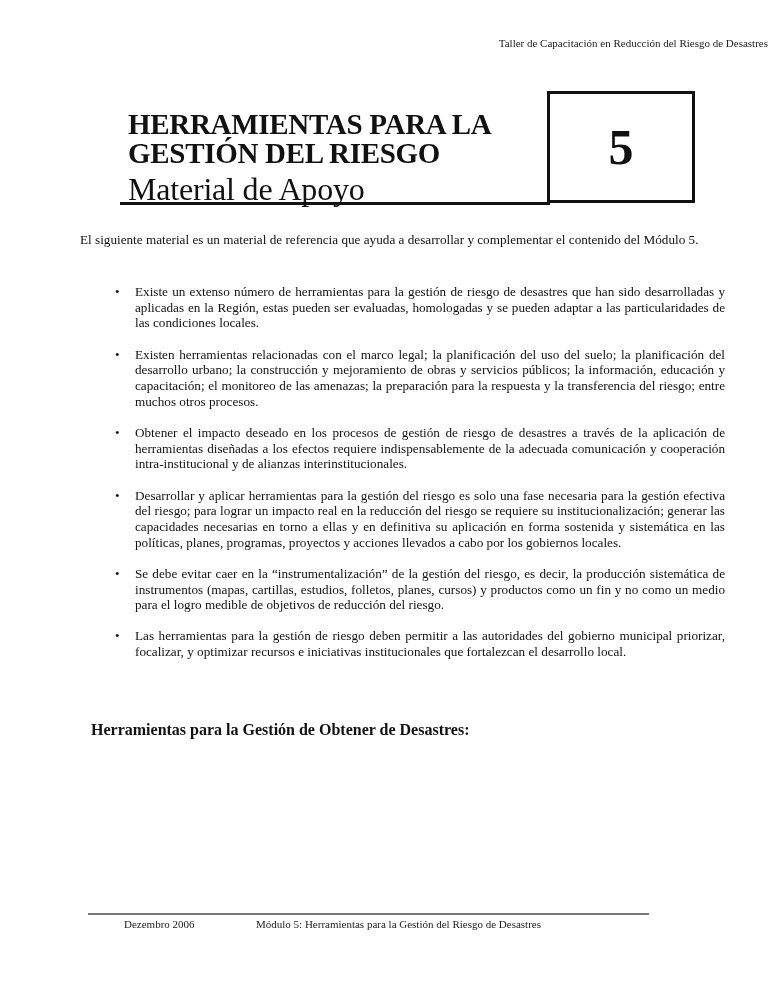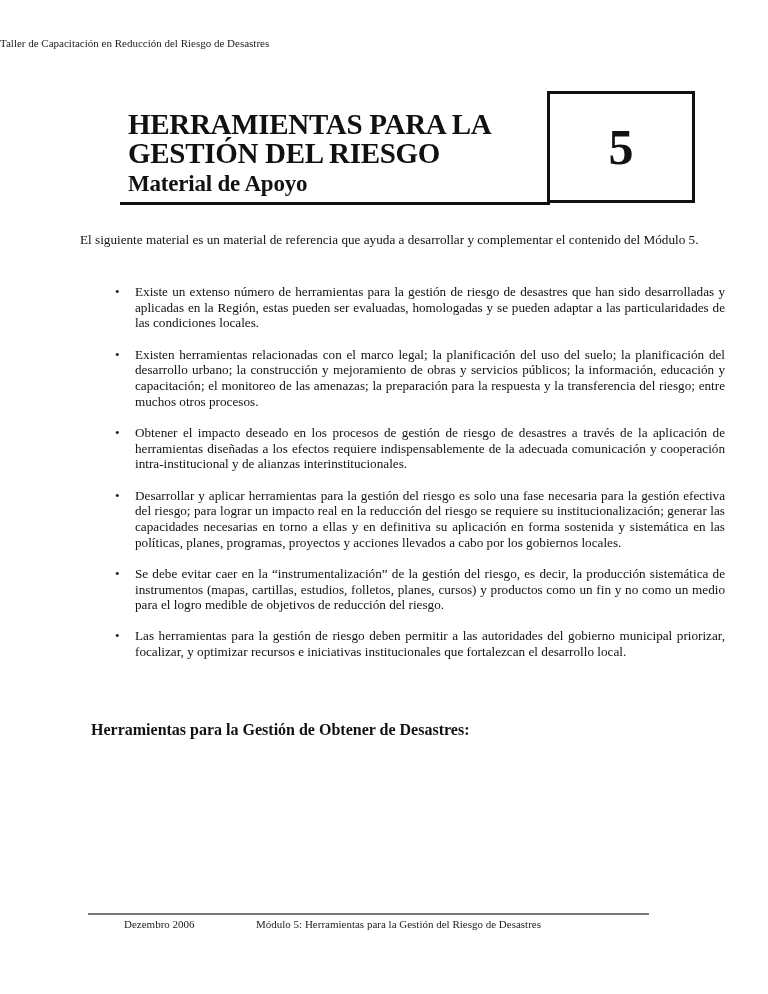--- a/index.html
+++ b/index.html
@@ -1,29 +1,29 @@
 <!DOCTYPE html>
 <html><head>
   <meta charset="utf-8">
   <style>
     html, body { margin: 0; padding: 0; background: #ffffff; }
     body {
       width: 768px; height: 994px; position: relative; overflow: hidden;
       font-family: "Liberation Serif", "DejaVu Serif", serif; color: #111;
     }
     .running-header {
-      position: absolute; top: 37px; left: 0; width: 768px; text-align: left;
+      position: absolute; top: 37px; left: 0; width: 768px; text-align: right;
       font-size: 11px; color: #222;
     }
     .title-block { position: absolute; left: 128px; top: 98px; width: 410px; margin-top: 12px; }
     .title {
       margin: 0; font-size: 29px; font-weight: bold; line-height: 29px; letter-spacing: -0.3px; color: #111;
     }
     .subtitle {
-      position: absolute; left: 128px; top: 171px; font-size: 23px; font-weight: bold; margin: 0; color: #111;
+      position: absolute; left: 128px; top: 171px; font-size: 32px; font-weight: normal; margin: 0; color: #111;
       letter-spacing: -0.2px;
     }
     .title-rule {
       position: absolute; left: 120px; top: 202px; width: 430px; height: 3px; background: #111;
     }
     .module-box {
       position: absolute; left: 547px; top: 91px; width: 142px; height: 106px;
       border: 3px solid #111; display: flex; align-items: center; justify-content: center;
     }
     .module-number { font-size: 50px; font-weight: bold; color: #111; line-height: 1; }

